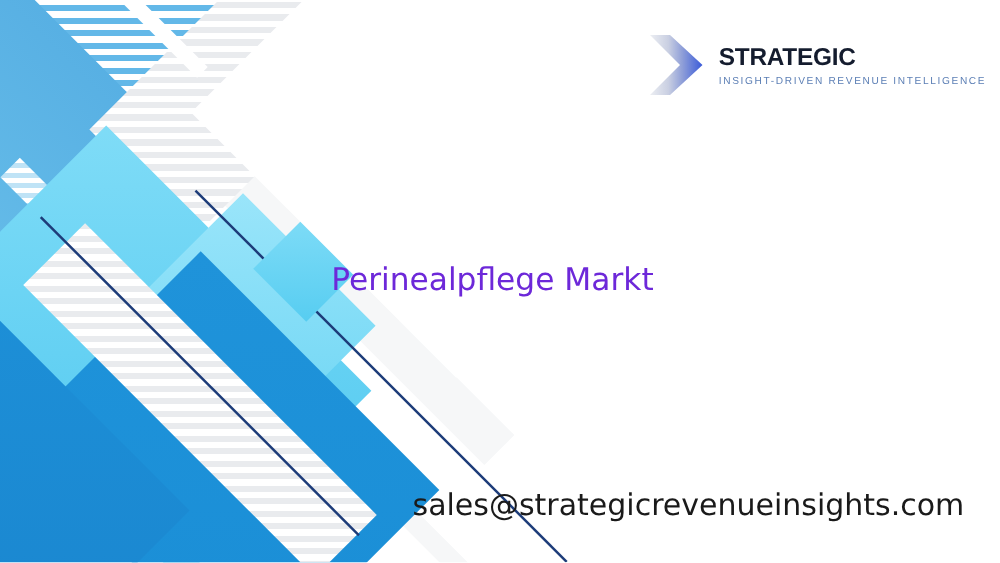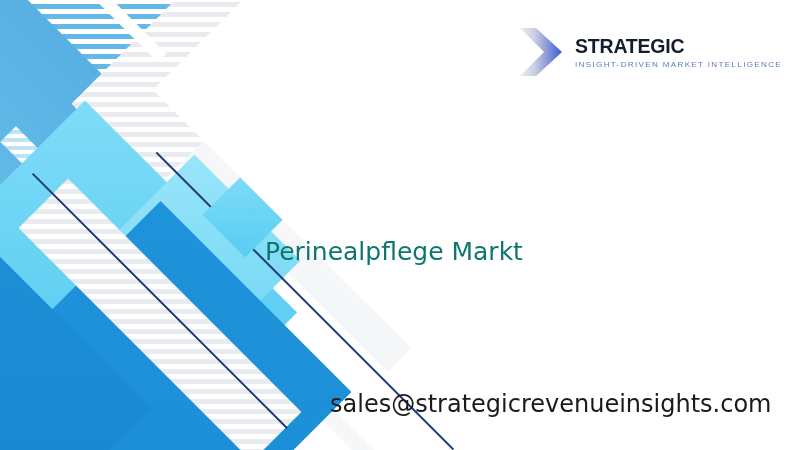--- a/index.html
+++ b/index.html
@@ -100,23 +100,22 @@
     margin-top: 4px;
   }
 
   
   #report-title {
     position: absolute;
     left: 265px;
     top: 209px;
     font-family: "DejaVu Sans", sans-serif;
     font-size: 25px;
-    color: #0f766e;
-    white-space: nowrap;
-    margin-top: 28px;
+    color: #6d28d9;
+    white-space: nowrap;
   }
   #contact-email {
     position: absolute;
     left: 330px;
     top: 390px;
     font-family: "DejaVu Sans", sans-serif;
     font-size: 24px;
     color: #1a1a1a;
     white-space: nowrap;
   }
@@ -194,21 +193,21 @@
         <mask id="chevMask">
           <rect x="0" y="0" width="48" height="52" fill="#ffffff"></rect>
           <rect x="0" y="0" width="48" height="52" fill="url(#chevStripes)" opacity="0.55"></rect>
         </mask>
       </defs>
       <path d="M2,2 L26,26 L2,50 L18,50 L44,26 L18,2 Z" fill="url(#chevGrad)" mask="url(#chevMask)"></path>
     </svg>
 
     <div id="logo-text">
       <div class="wordmark-line">STRATEGIC</div>
-      <div id="logo-tagline">INSIGHT-DRIVEN MARKET INTELLIGENCE</div>
+      <div id="logo-tagline">INSIGHT-DRIVEN REVENUE INTELLIGENCE</div>
     </div>
   </div>
 
   <div id="report-title">Perinealpflege Markt</div>
 
   <div id="contact-email">sales@strategicrevenueinsights.com</div>
 
 </div>
 
 </body></html>

